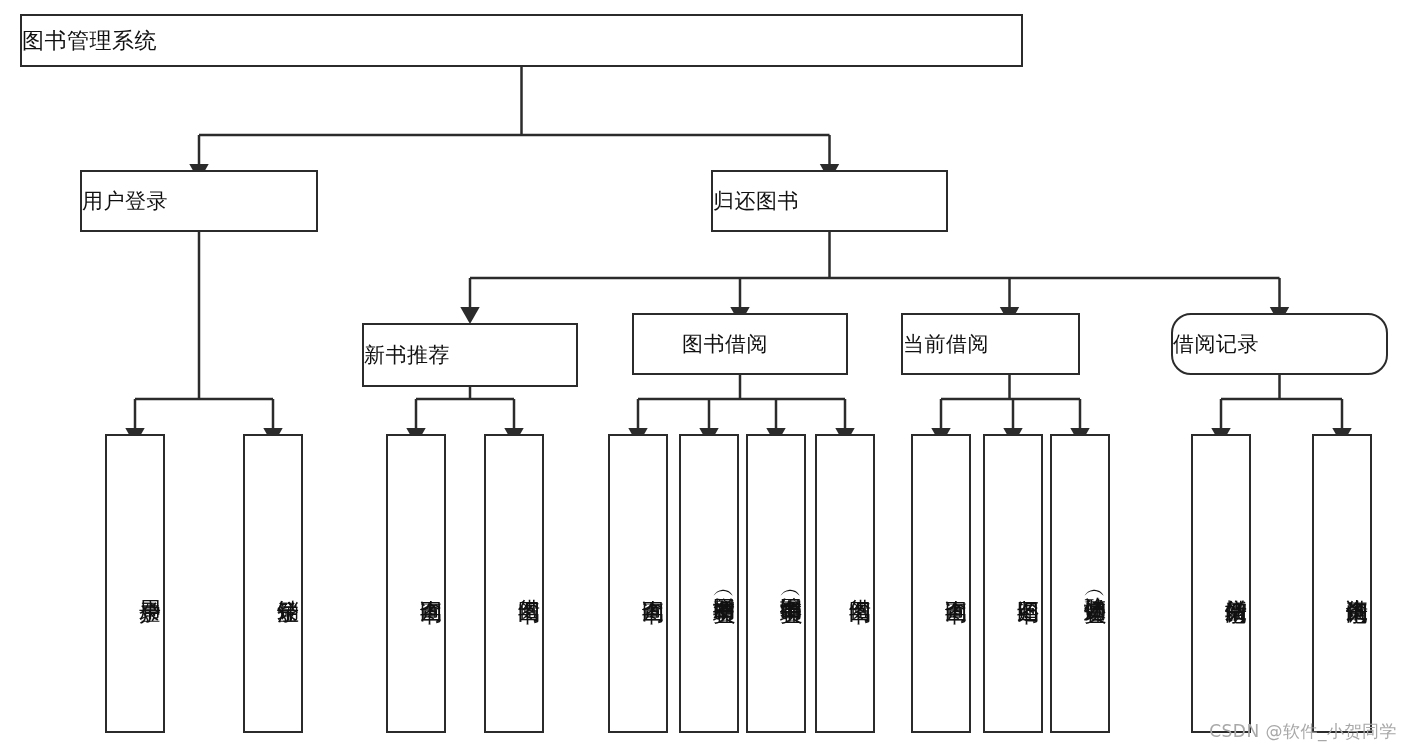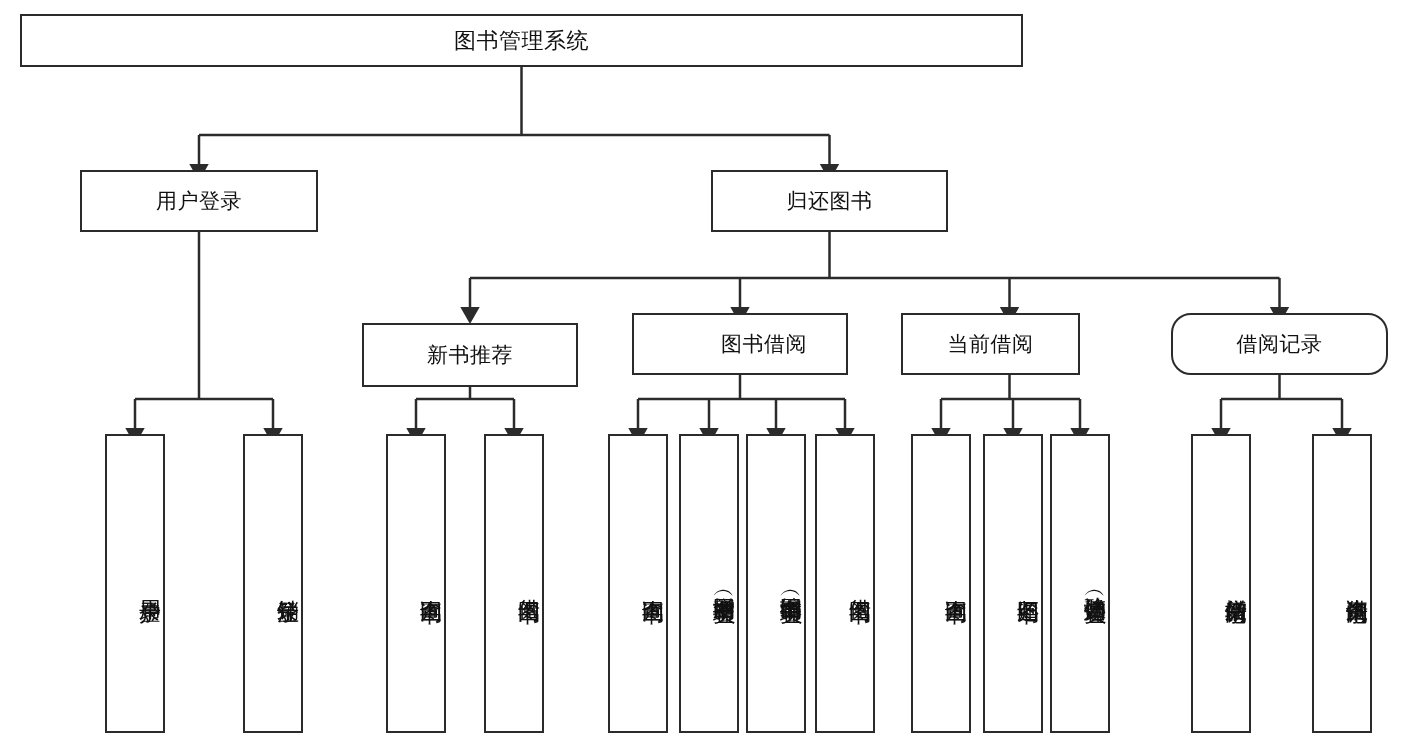--- a/index.html
+++ b/index.html
@@ -24,21 +24,20 @@
     pointer-events: none;
   }
   .node {
     position: absolute;
     box-sizing: border-box;
     border: 2.5px solid #2b2b2b;
     background: #ffffff;
     color: #111111;
     display: flex;
     align-items: center;
-    justify-content: center;
     text-align: center;
     line-height: 1.18;
   }
   .node.horiz {
     font-size: 21px;
     letter-spacing: 0.5px;
   }
   .node.vert {
     writing-mode: vertical-rl;
     text-orientation: upright;
@@ -167,13 +166,14 @@
         <span>确认归还（管理员）</span>
       </div>
       <div class="node vert" style="left: 1191px; top: 434px; width: 60px; height: 299px;">
         <span>新增借阅记录</span>
       </div>
       <div class="node vert" style="left: 1312px; top: 434px; width: 60px; height: 299px;">
         <span>查询借阅记录</span>
       </div>
     </div>
 
+  <div id="watermark">CSDN @软件_小贺同学</div>
 </div>
 
 </body></html>

